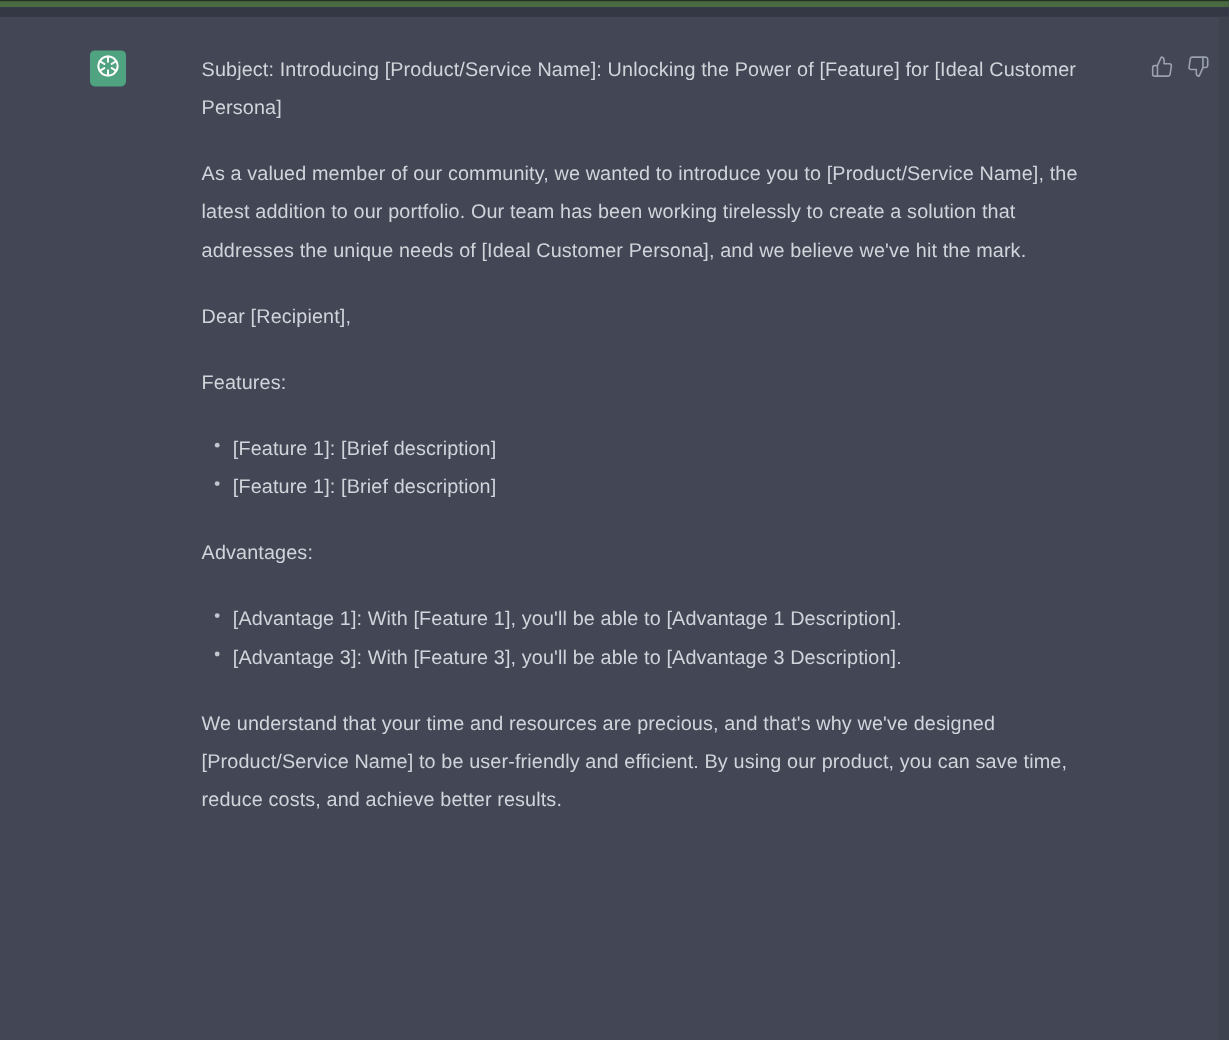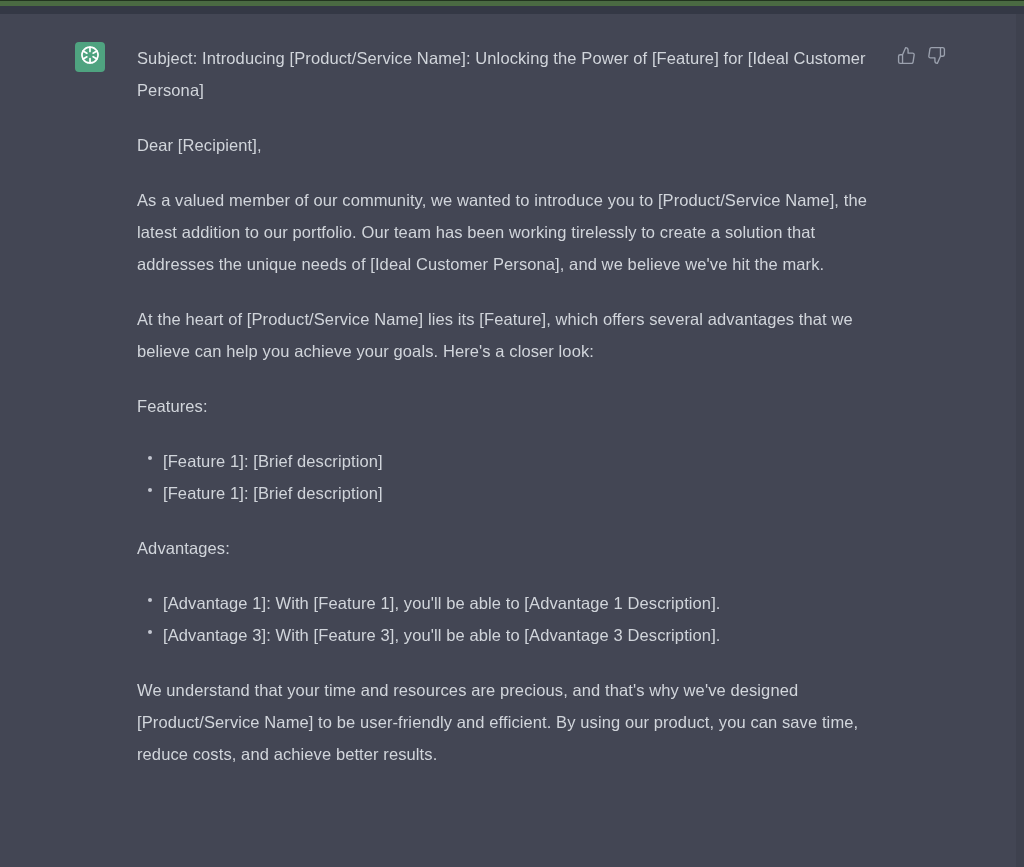--- a/index.html
+++ b/index.html
@@ -26,20 +26,21 @@
     top: 14px;
     right: 0;
     width: 8px;
     height: 853px;
     background: #3e414e;
   }
   .message-row {
     display: flex;
     align-items: flex-start;
     padding: 28px 16px 0 75px;
+    justify-content: space-between;
   }
   .avatar {
     flex: 0 0 auto;
     width: 30px;
     height: 30px;
     border-radius: 4px;
     background: #4fa380;
     display: flex;
     align-items: center;
     justify-content: center;
@@ -126,23 +127,22 @@
           <g transform="rotate(300,20,20)">
               <path d="M20 5.5 A14.5 14.5 0 0 1 32.56 12.75 L 25.6 16.7"></path>
             </g>
         </g>
       </svg>
     </span>
   </div>
 
   <div class="content">
     <div class="block">Subject: Introducing [Product/Service Name]: Unlocking the Power of [Feature] for [Ideal Customer Persona]</div>
+    <div class="block">As a valued member of our community, we wanted to introduce you to [Product/Service Name], the latest addition to our portfolio. Our team has been working tirelessly to create a solution that addresses the unique needs of [Ideal Customer Persona], and we believe we've hit the mark.</div>
     <div class="block">Dear [Recipient],</div>
-    <div class="block">As a valued member of our community, we wanted to introduce you to [Product/Service Name], the latest addition to our portfolio. Our team has been working tirelessly to create a solution that addresses the unique needs of [Ideal Customer Persona], and we believe we've hit the mark.</div>
-    <div class="block">At the heart of [Product/Service Name] lies its [Feature], which offers several advantages that we believe can help you achieve your goals. Here's a closer look:</div>
     <div class="block">Features:</div>
     <ul class="bullet-list">
       <li class="bullet-item">[Feature 1]: [Brief description]</li>
       <li class="bullet-item">[Feature 1]: [Brief description]</li>
     </ul>
     <div class="block">Advantages:</div>
     <ul class="bullet-list">
       <li class="bullet-item">[Advantage 1]: With [Feature 1], you'll be able to [Advantage 1 Description].</li>
       <li class="bullet-item">[Advantage 3]: With [Feature 3], you'll be able to [Advantage 3 Description].</li>
     </ul>

